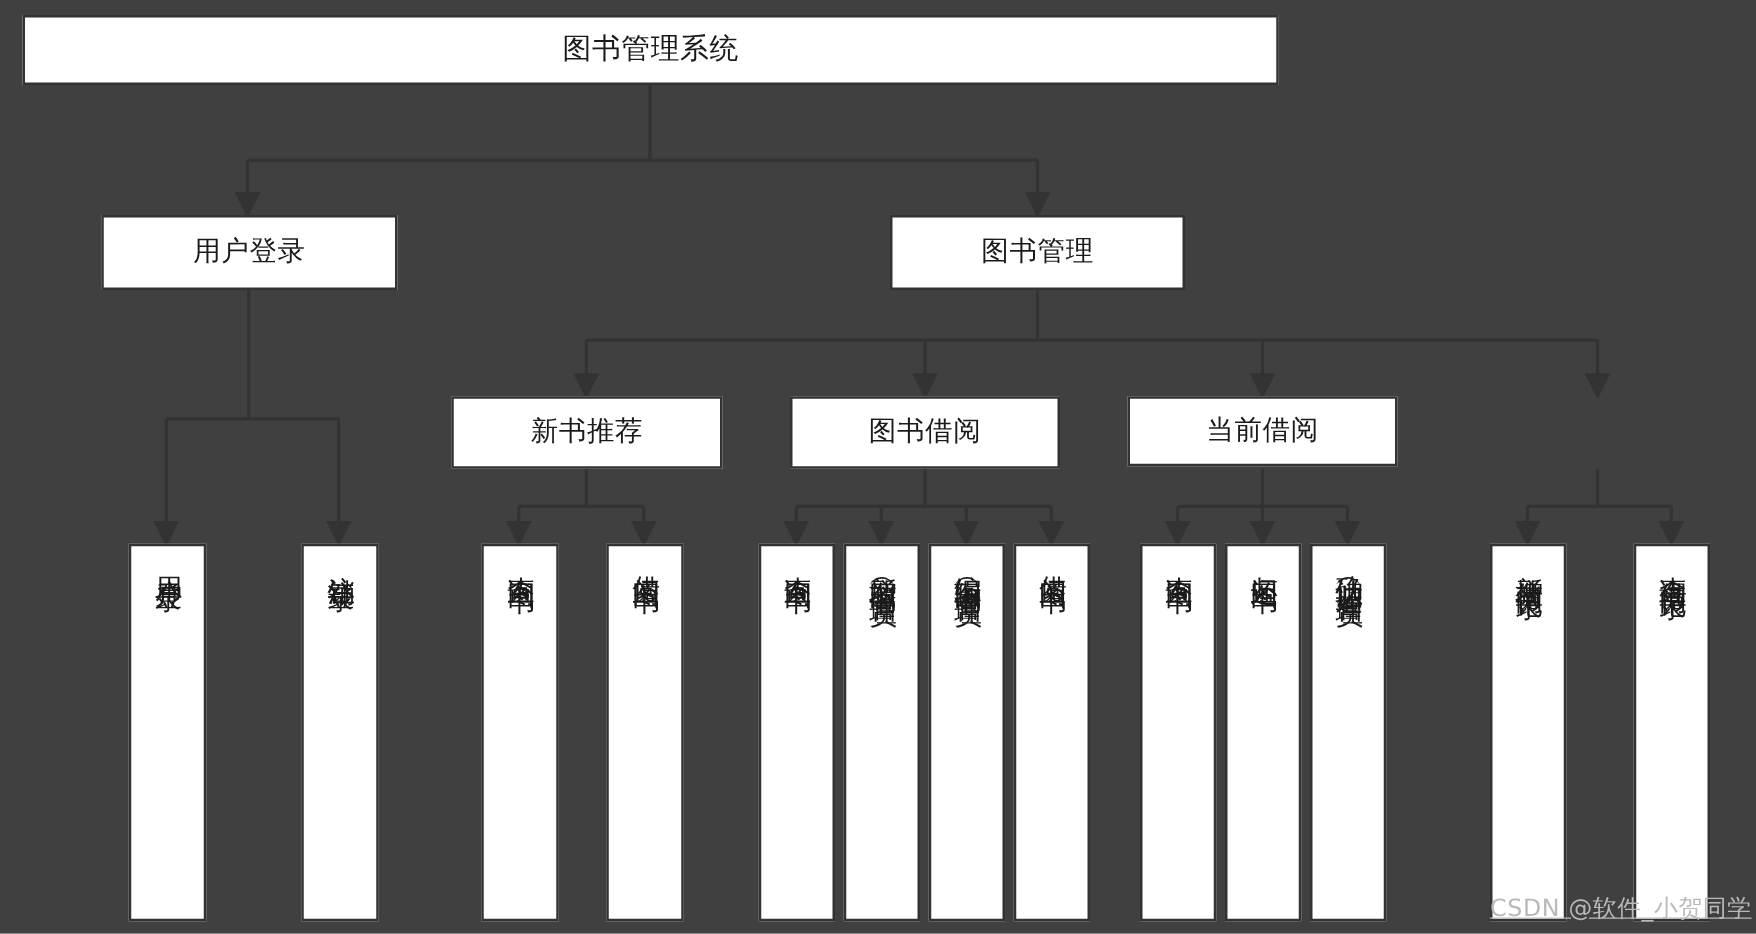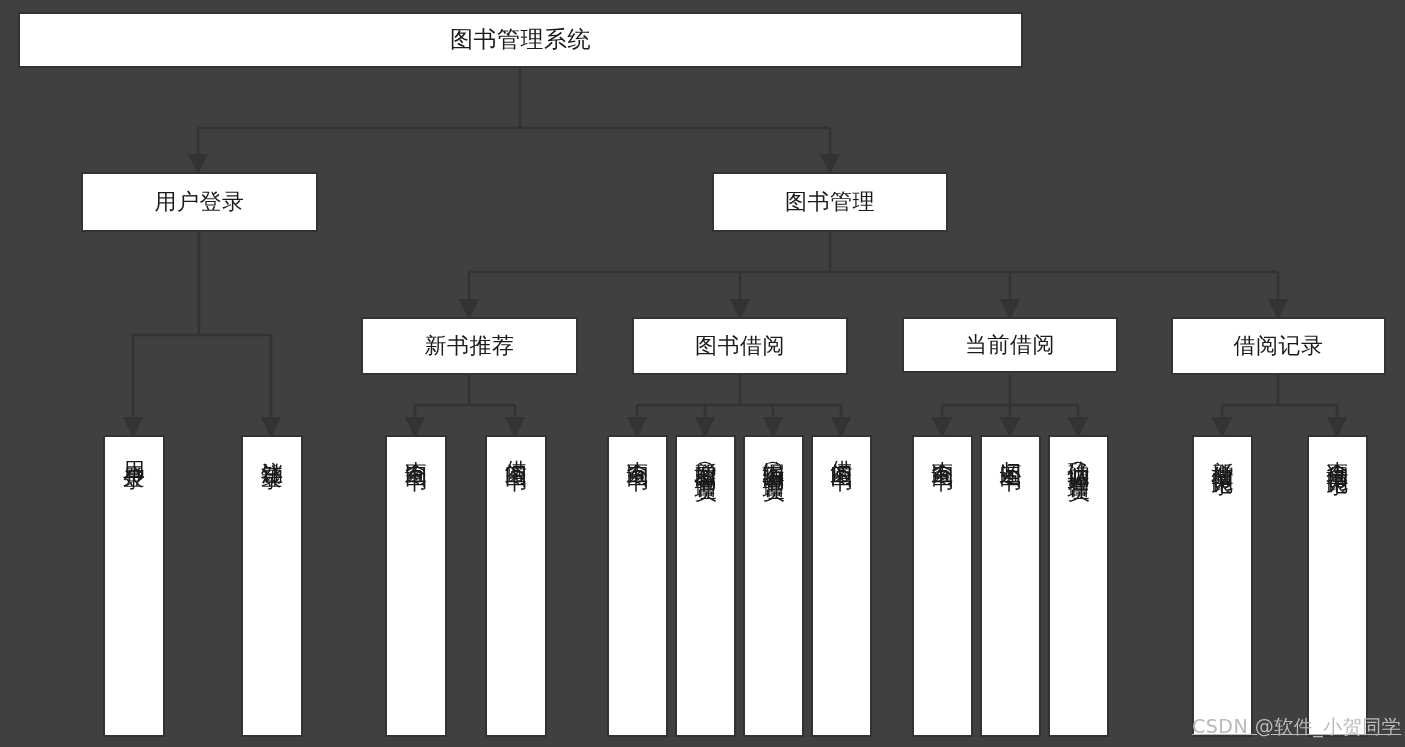--- a/index.html
+++ b/index.html
@@ -136,23 +136,20 @@
 
   <div class="node horizontal" style="left:632px; top:317px; width:216px; height:58px;">
     <span class="label">图书借阅</span>
   </div>
   <div class="node horizontal" style="left:361px; top:317px; width:217px; height:58px;">
     <span class="label">新书推荐</span>
   </div>
   <div class="node horizontal" style="left:902px; top:317px; width:216px; height:56px;">
     <span class="label">当前借阅</span>
   </div>
-  <div class="node horizontal" style="left:1171px; top:317px; width:215px; height:58px;">
-    <span class="label">借阅记录</span>
-  </div>
 
   <div class="node vertical" style="left:103px; top:435px; width:62px; height:302px;">
     <span class="label">用户登录</span>
   </div>
   <div class="node vertical" style="left:241px; top:435px; width:62px; height:302px;">
     <span class="label">注销登录</span>
   </div>
 
   <div class="node vertical" style="left:385px; top:435px; width:62px; height:302px;">
     <span class="label">查询图书</span>

